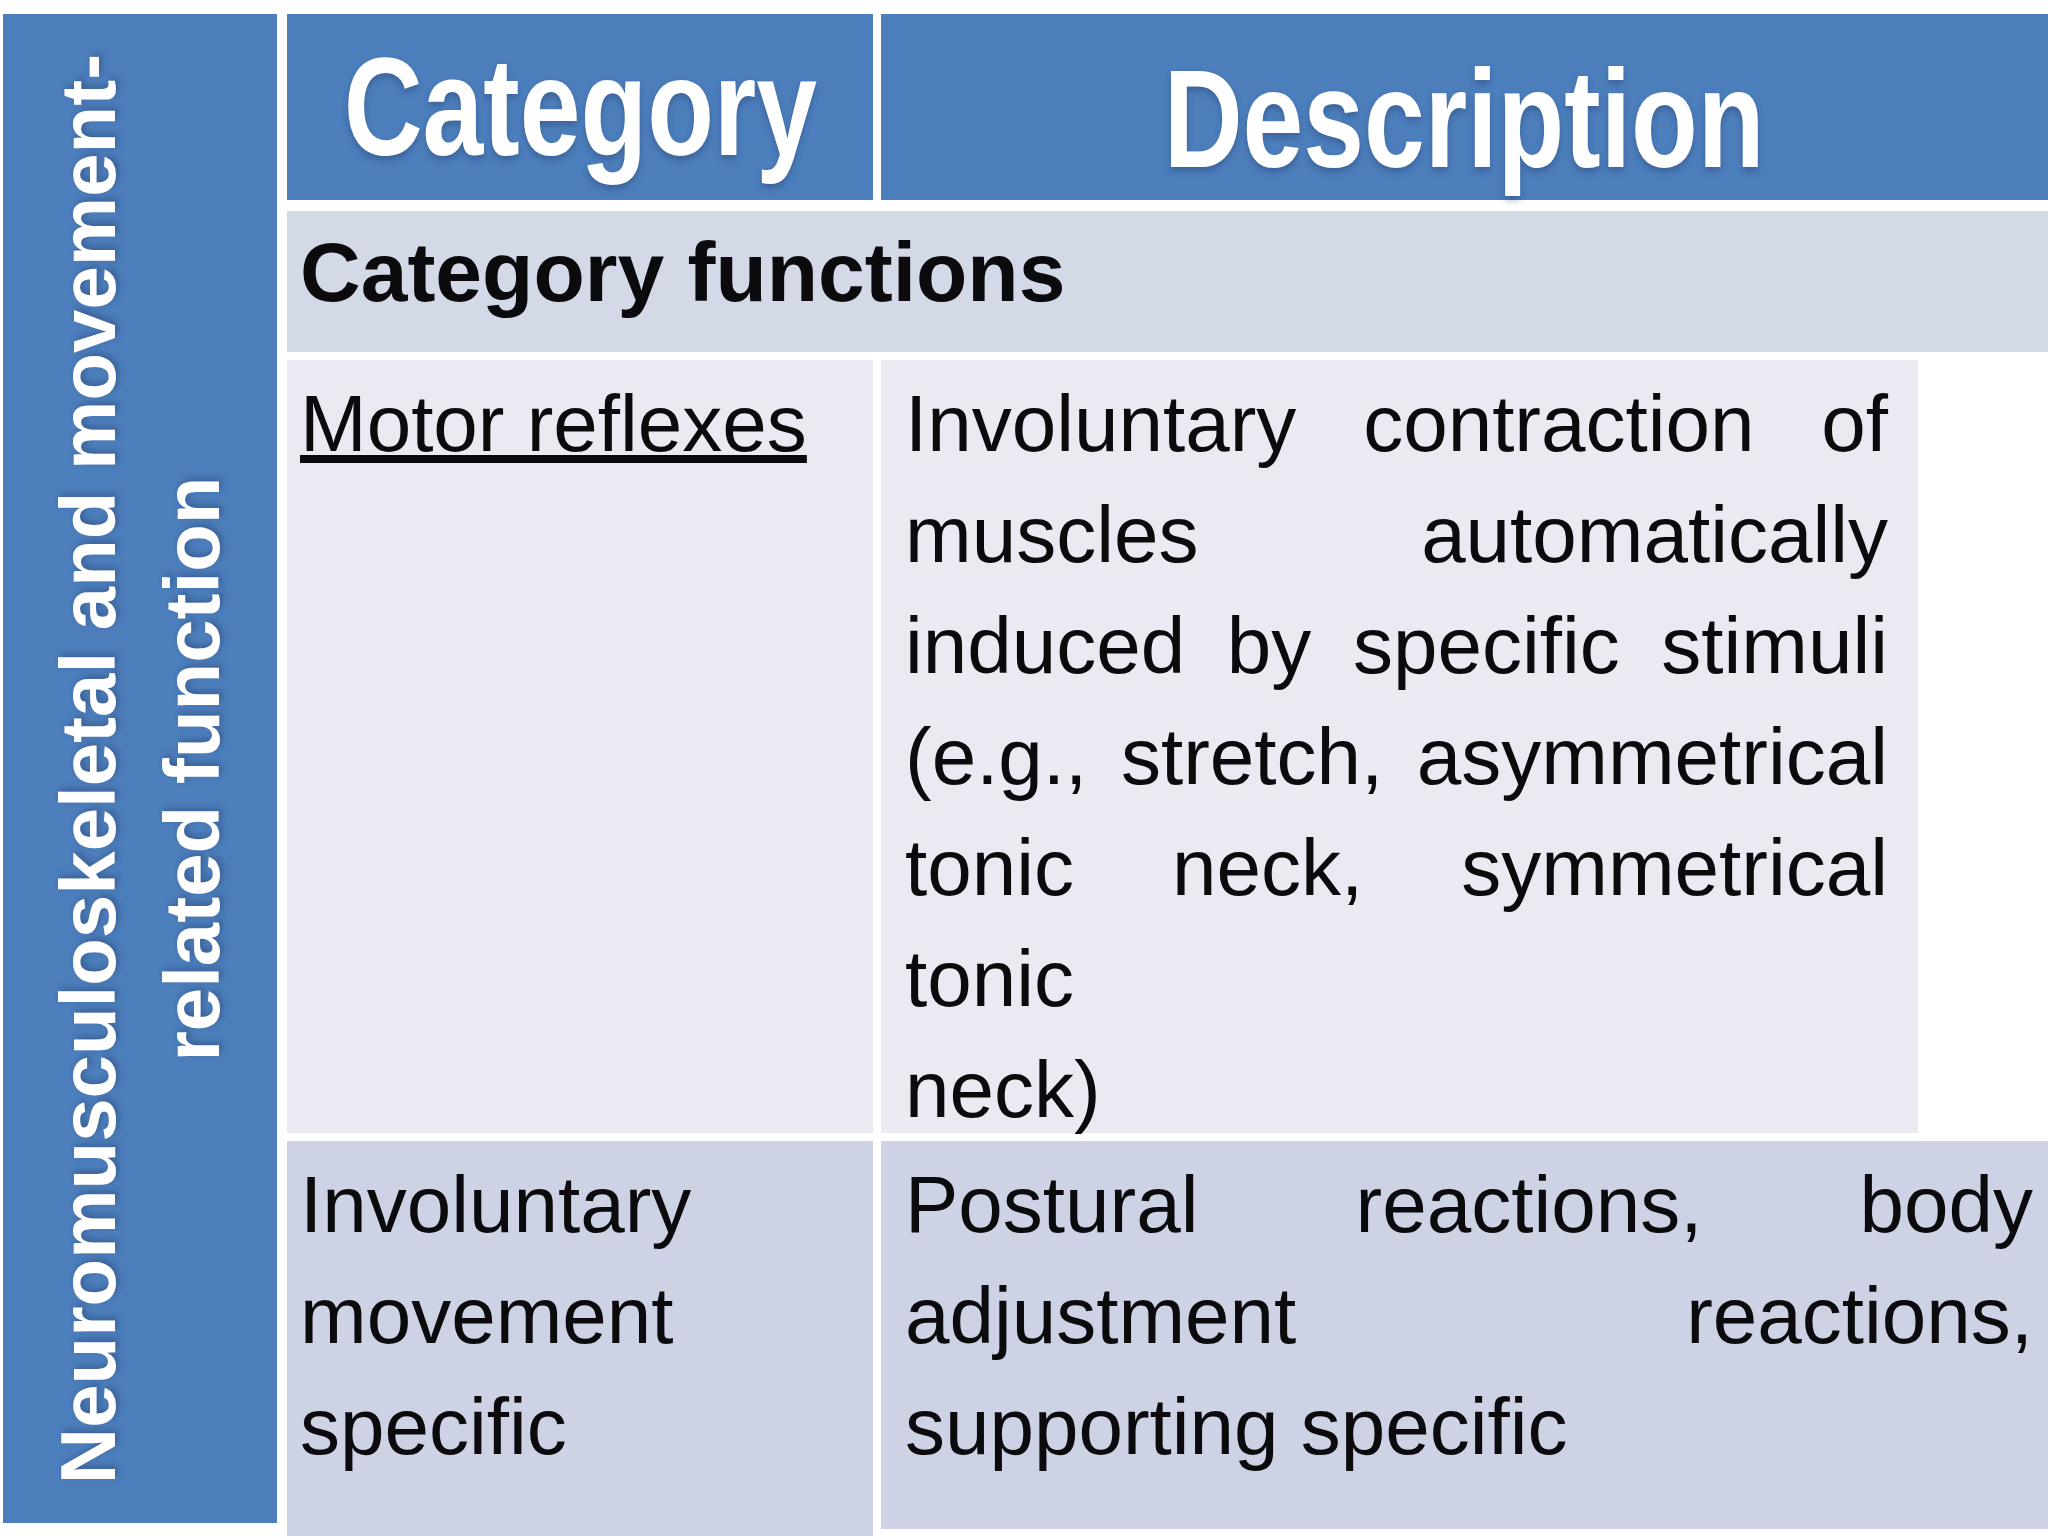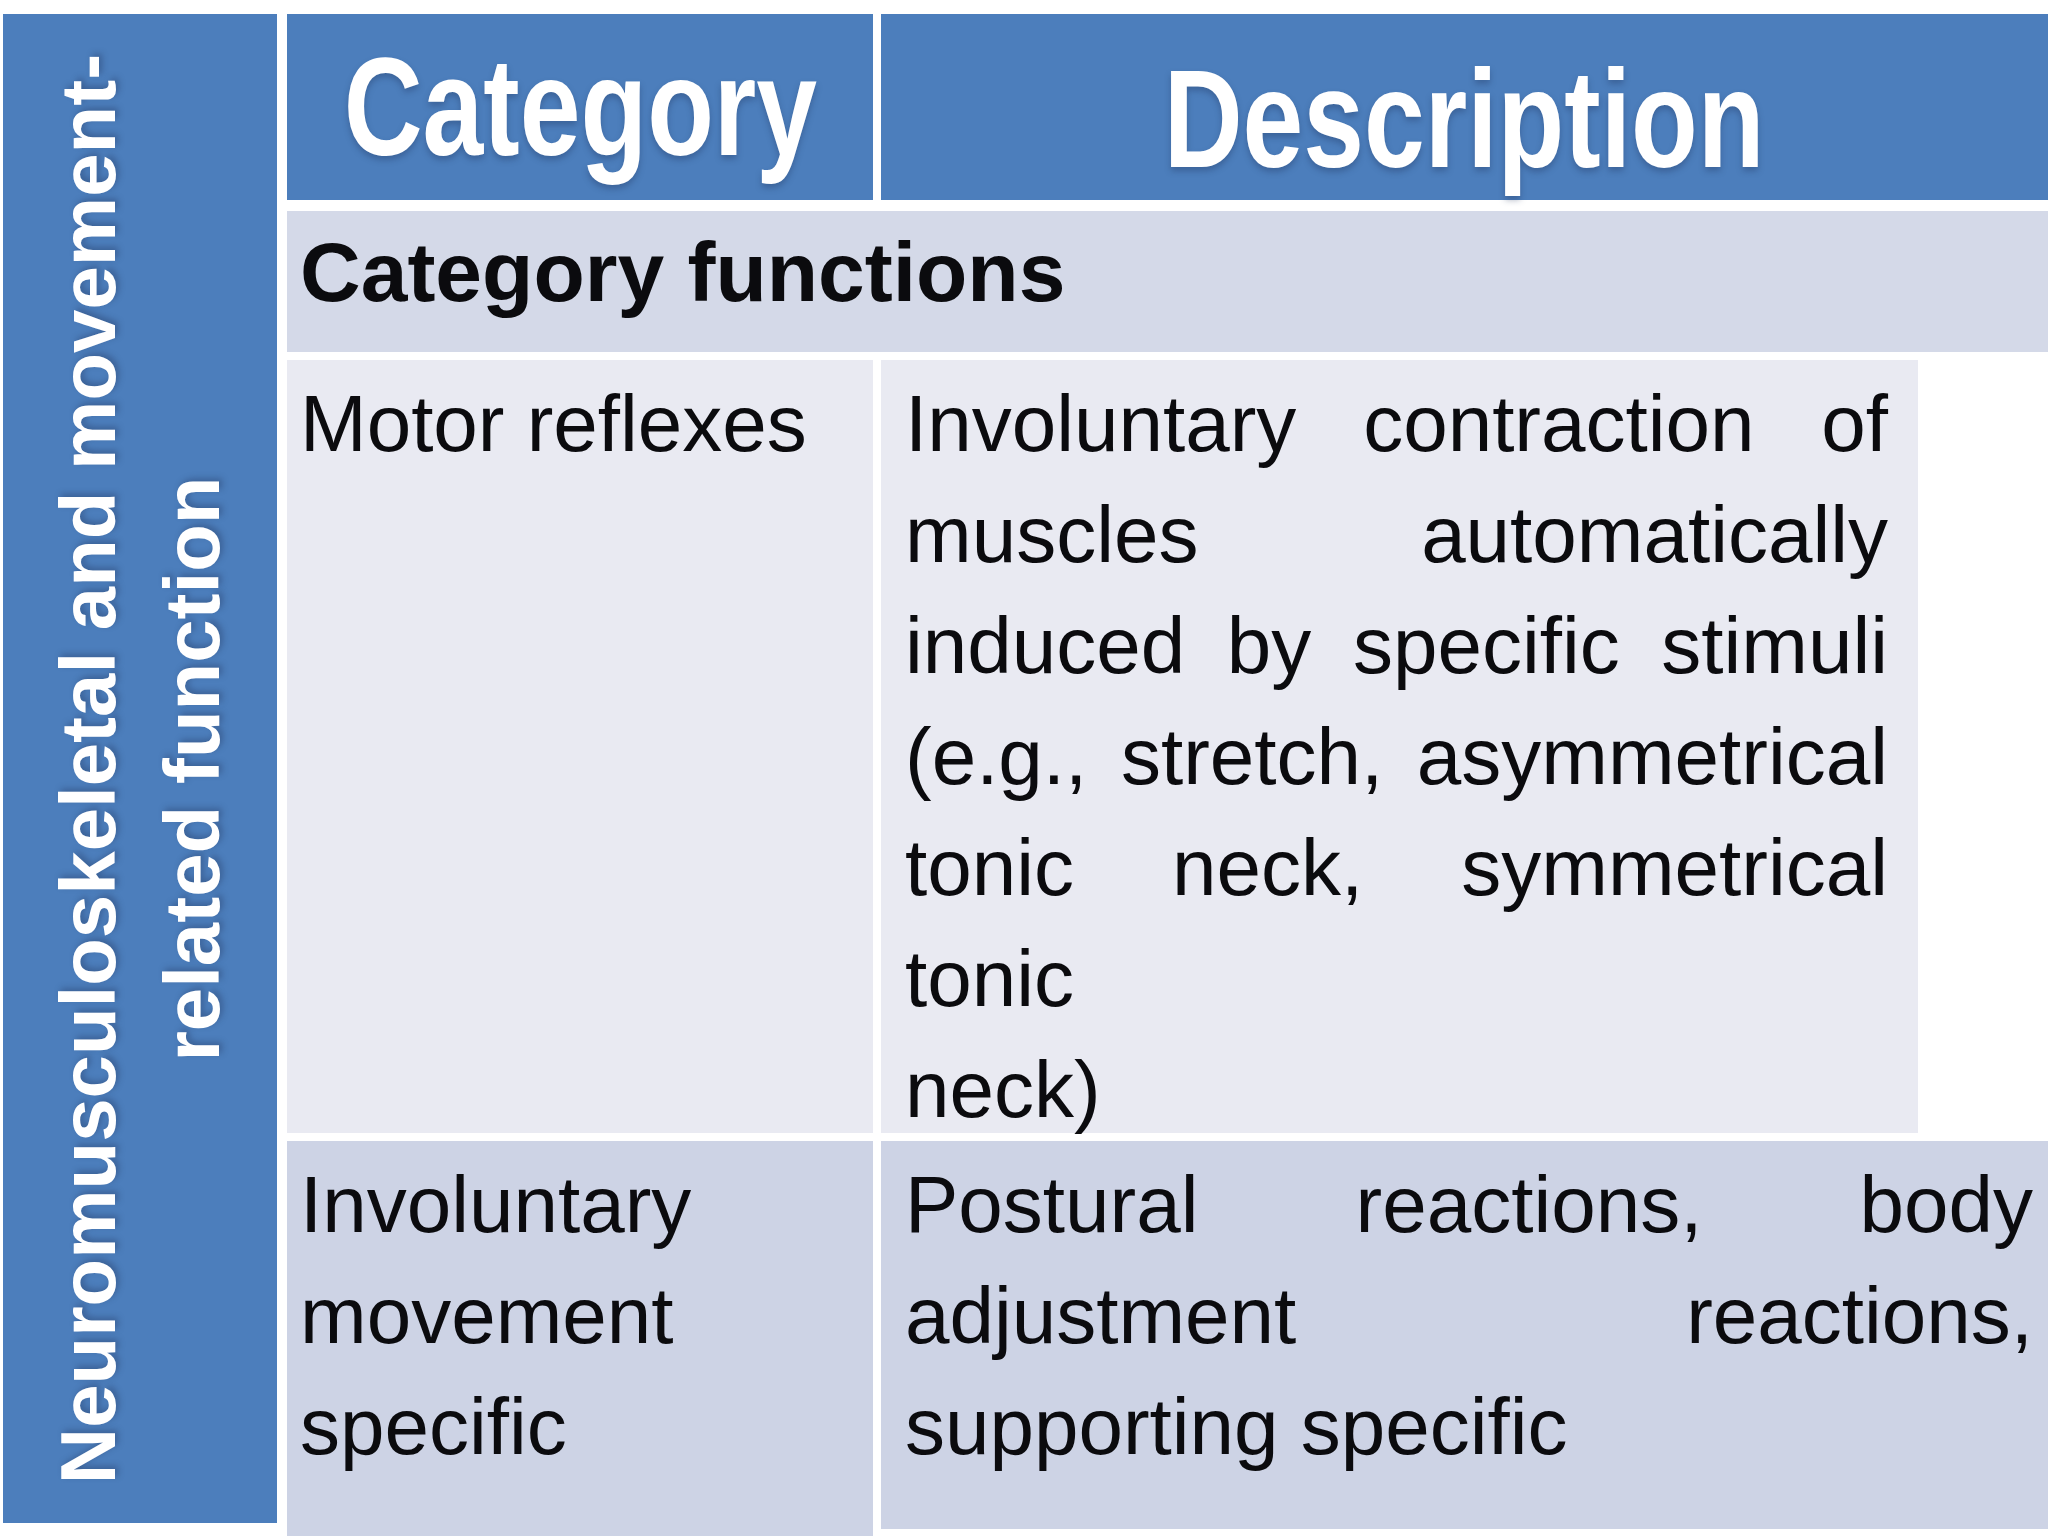--- a/index.html
+++ b/index.html
@@ -27,21 +27,21 @@
     transform:scaleX(0.78); white-space:nowrap; text-shadow:0 4px 7px rgba(30,50,90,0.35);
   }
   
   .mrow {
     position:absolute; left:287px; top:211px; width:1761px; height:141px;
     background:#D4D9E8; box-sizing:border-box; padding:6px 0 0 13px;
   }
   .mrow span { font-size:84px; font-weight:bold; color:#0b0b0e; line-height:111px; white-space:nowrap; }
   
   .cell { position:absolute; box-sizing:border-box; color:#0b0b0e; }
-  .cat1  { left:287px; top:360px;  width:586px;  height:773px; background:#E9EAF2; padding:8px 0 0 13px; }
+  .cat1  { left:287px; top:360px;  width:586px;  height:773px; background:#E9EAF2; padding:8px 0 0 13px;text-decoration:underline; }
   .desc1 { left:881px; top:360px;  width:1037px; height:773px; background:#E9EAF2; padding:8px 30px 0 24px; }
   .cat2  { left:287px; top:1141px; width:586px;  height:464px; background:#CDD3E5; padding:8px 10px 12px 13px; }
   .desc2 { left:881px; top:1141px; width:1167px; height:388px; background:#CDD3E5; padding:8px 15px 0 24px; }
   .ln { font-size:80px; line-height:111px; white-space:nowrap; }
   .jl { font-size:80px; line-height:111px; text-align:justify; text-align-last:justify; }
   .jl.last { text-align:justify; text-align-last:left; }
 </style>
 </head>
 <body>
 

